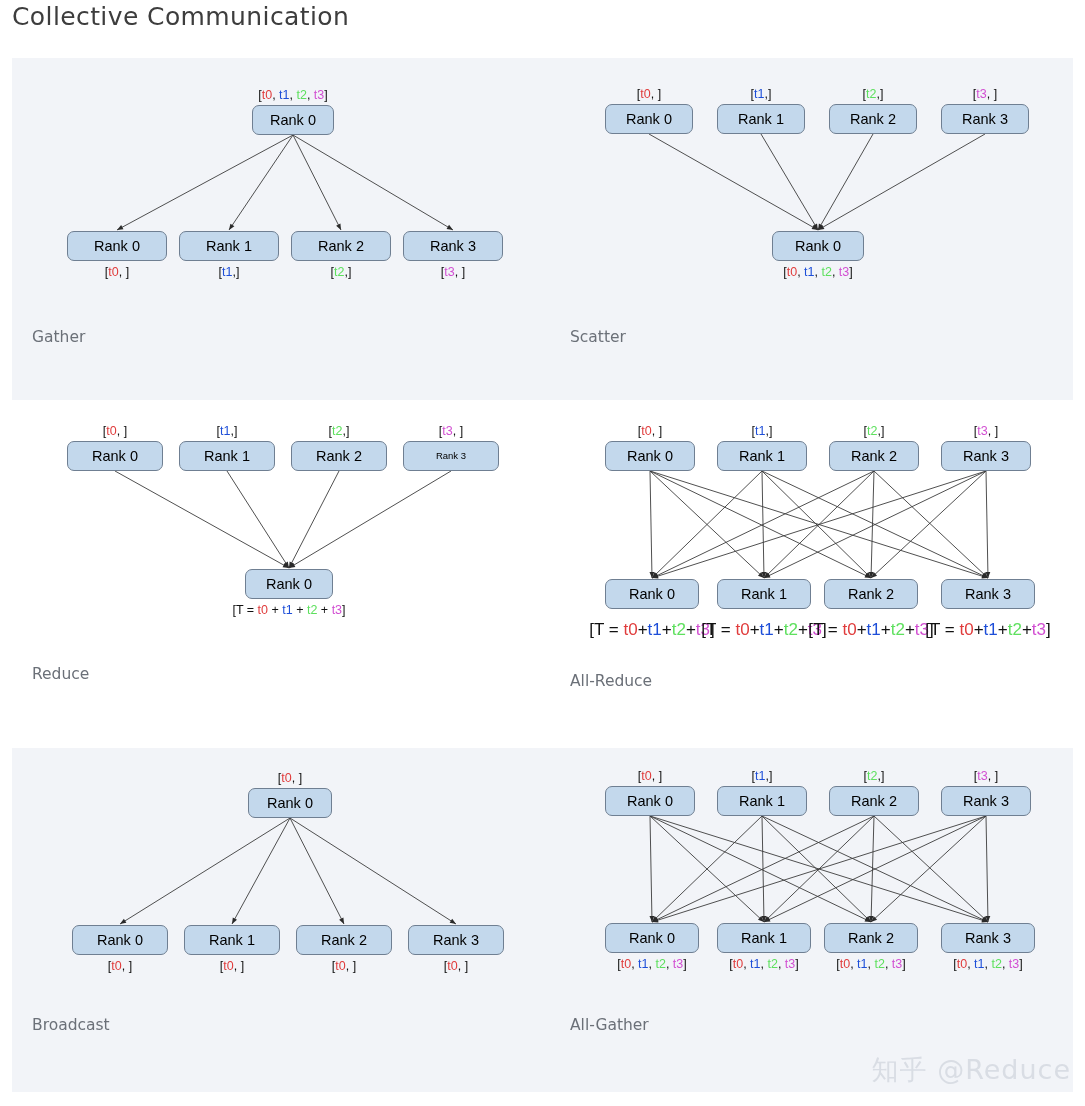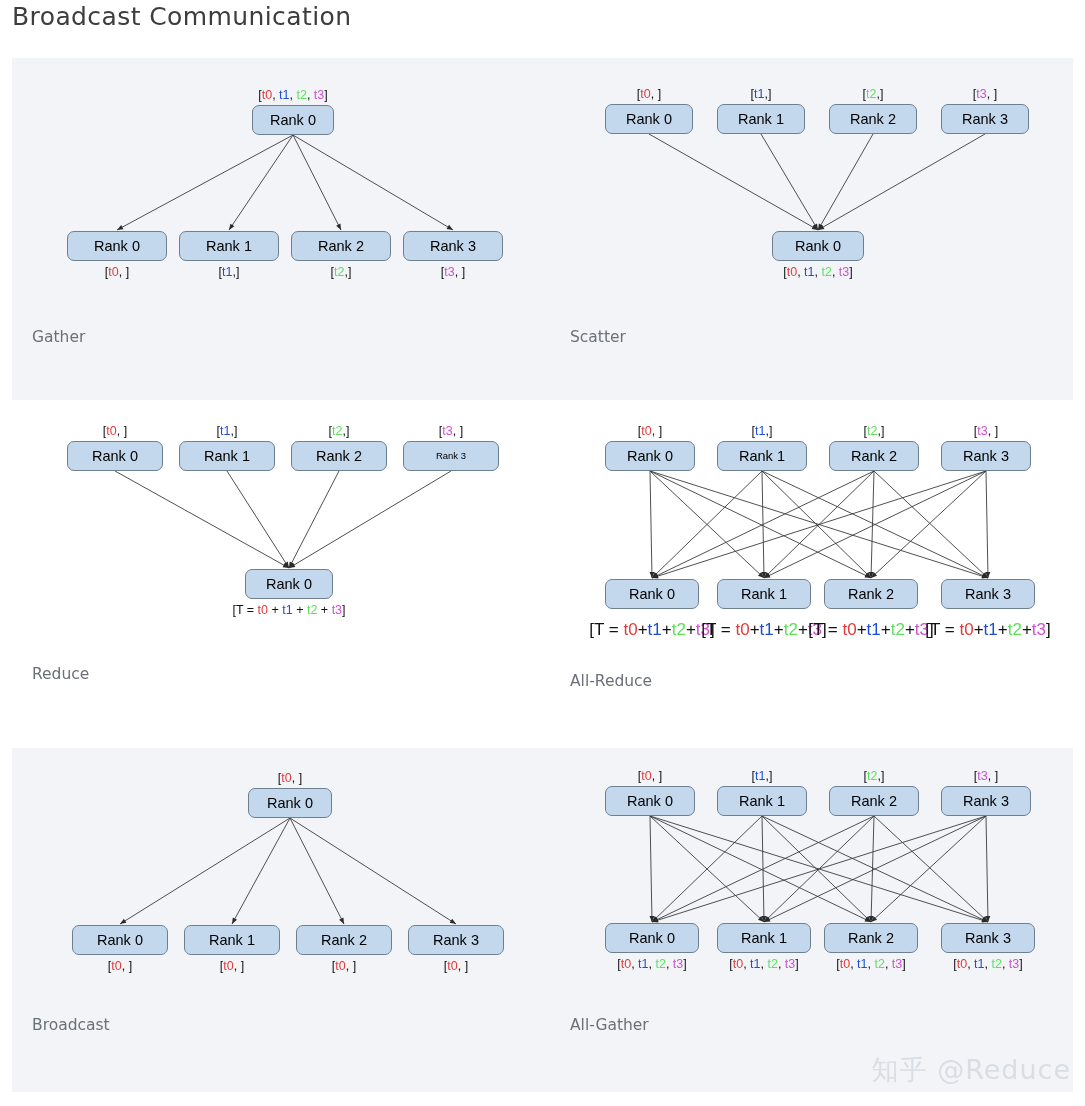--- a/index.html
+++ b/index.html
@@ -94,21 +94,21 @@
     font-size: 27px;
     color: #d9dde4;
     letter-spacing: 1px;
     white-space: nowrap;
     font-family: "DejaVu Sans", sans-serif;
   }
 </style>
 </head>
 <body>
 
-<div id="page-title">Broadcast Communication</div>
+<div id="page-title">Collective Communication</div>
 
 <div id="bands-root">
     <div class="band" style="top: 58px; height: 342px;">
       <div class="panel panel-left">
         <svg class="edges">
           <line x1="281" y1="77" x2="105" y2="172"></line>
           <polygon points="105,172 109.16669268285204,167.01114521291035 111.45709795159028,171.25442234236226" fill="#2a2a2a"></polygon>
           <line x1="281" y1="77" x2="217" y2="172"></line>
           <polygon points="217,172 218.37307122571727,165.64667996956652 222.37218988632807,168.34082306724116" fill="#2a2a2a"></polygon>
           <line x1="281" y1="77" x2="329" y2="172"></line>

